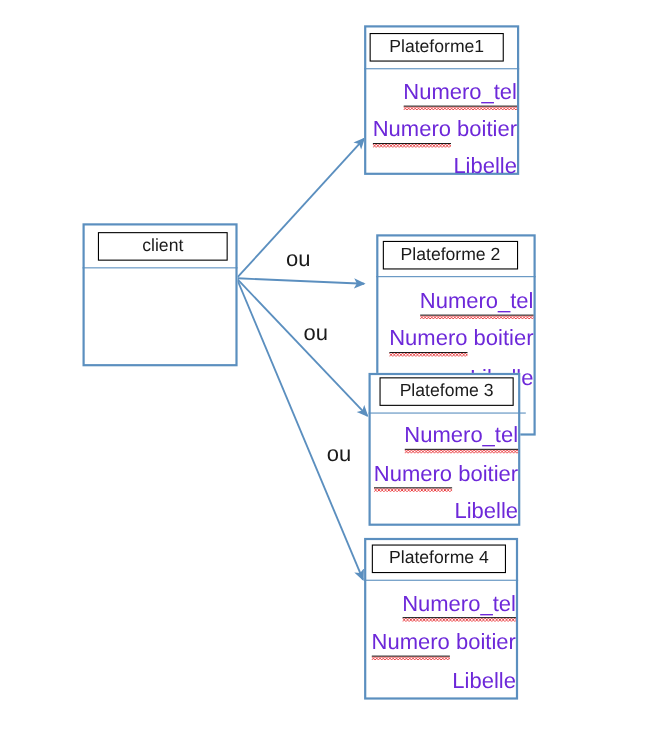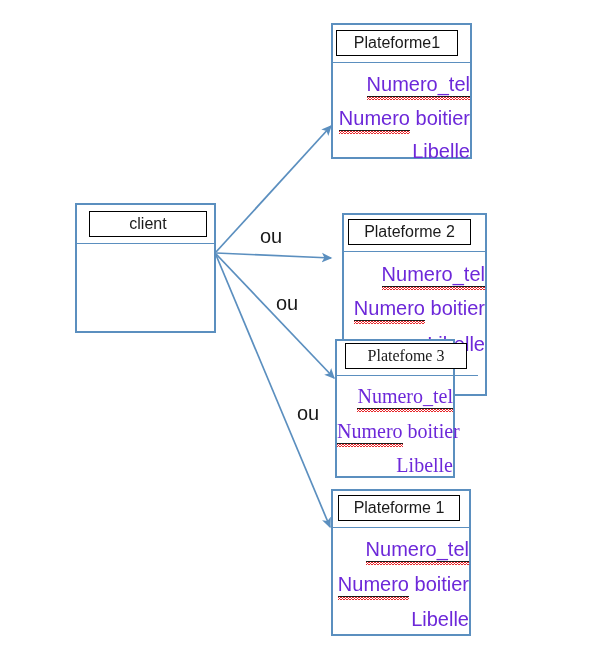--- a/index.html
+++ b/index.html
@@ -122,30 +122,30 @@
 </div>
 
 <div class="entity" style="left:342px; top:181px; width:145px; height:183px;margin-top:32px;">
   <div class="entity-title" style="left:4px; top:4px; width:123px; height:26px;">Plateforme 2</div>
   <div class="entity-sep" style="left:-2px; top:36px; width:145px;"></div>
   <div class="field" style="top:49px;"><span class="u">Numero_tel</span></div>
   <div class="field" style="top:83px;"><span class="u">Numero</span><span> boitier</span></div>
   <div class="field" style="top:119px;"><span>Libelle</span></div>
 </div>
 
-<div class="entity" style="left:335px; top:339px; width:120px; height:139px;font-family:Liberation Serif, serif;">
+<div class="entity" style="left:335px; top:339px; width:138px; height:139px;">
   <div class="entity-title" style="left:8px; top:2px; width:122px; height:26px;">Platefome 3</div>
   <div class="entity-sep" style="left:-2px; top:34px; width:143px;"></div>
   <div class="field" style="top:45px;"><span class="u">Numero_tel</span></div>
   <div class="field" style="top:80px;"><span class="u">Numero</span><span> boitier</span></div>
   <div class="field" style="top:114px;"><span>Libelle</span></div>
 </div>
 
 <div class="entity" style="left:331px; top:489px; width:140px; height:147px;">
-  <div class="entity-title" style="left:5px; top:4px; width:122px; height:26px;">Plateforme 1</div>
+  <div class="entity-title" style="left:5px; top:4px; width:122px; height:26px;">Plateforme 4</div>
   <div class="entity-sep" style="left:-2px; top:36px; width:140px;"></div>
   <div class="field" style="top:48px;"><span class="u">Numero_tel</span></div>
   <div class="field" style="top:83px;"><span class="u">Numero</span><span> boitier</span></div>
   <div class="field" style="top:118px;"><span>Libelle</span></div>
 </div>
 
 <div class="ou-label" style="left:260px; top:226px;">ou</div>
 <div class="ou-label" style="left:276px; top:293px;">ou</div>
 <div class="ou-label" style="left:297px; top:403px;">ou</div>
 

